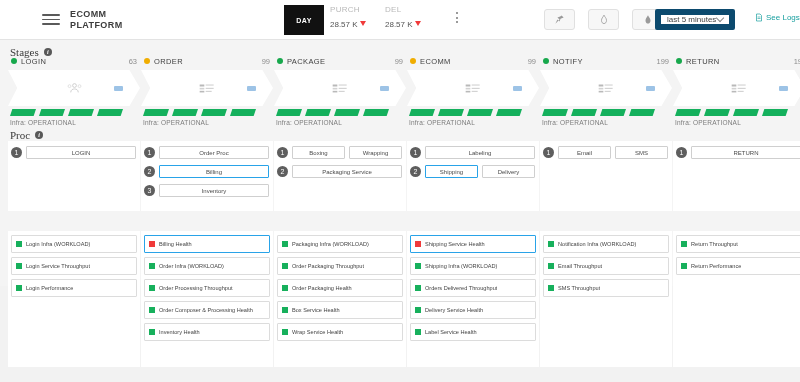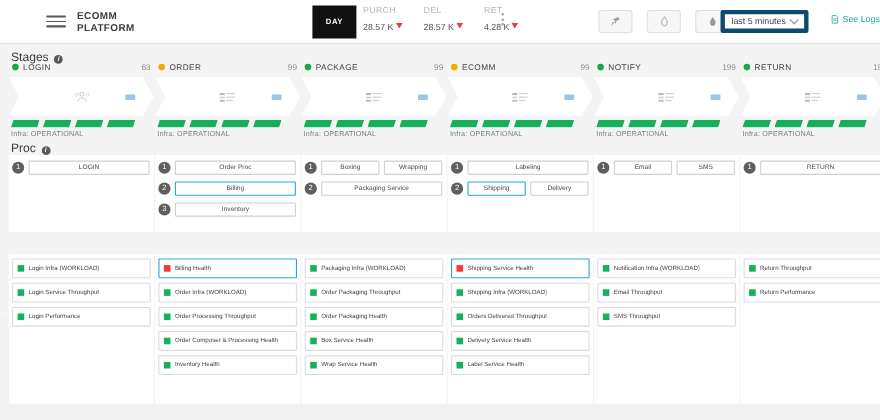--- a/index.html
+++ b/index.html
@@ -37,32 +37,32 @@
   .kebab i { display: block; width: 2px; height: 2px; background: #9a9a9a; margin-bottom: 2.5px; }
 
   .icon-btns { position: absolute; left: 544px; top: 9px; display: flex; gap: 13px; }
   .ic-btn { width: 31px; height: 21px; background: #f7f7f7; border: 1px solid #e0e0e0;
             border-radius: 3px; display: flex; align-items: center; justify-content: center;
             cursor: pointer; }
   .ic-btn svg { display: block; }
 
   .range-select {
     position: absolute; left: 655px; top: 9px; width: 80px; height: 21px;
-    border: 4px solid #0c4a6e; background: #fff; border-radius: 2px;
+    border: 6px solid #0c4a6e; background: #fff; border-radius: 2px;
     display: flex; align-items: center; padding: 0 6px; cursor: pointer;
   }
   .range-select .rs-txt { font-size: 8px; color: #444; flex: 1; }
   .chev { width: 6px; height: 6px; border-right: 1.3px solid #8a8a8a;
           border-bottom: 1.3px solid #8a8a8a; transform: rotate(45deg); margin-top: -3px; }
 
   .see-logs { position: absolute; left: 755px; top: 13px; display: flex; align-items: center;
               gap: 3px; color: #1aa0a0; font-size: 8px; cursor: pointer; white-space: nowrap; }
 
   
-  .section-title { font-size: 11px; color: #3a3a3a; display: flex; align-items: flex-end; gap: 5px; }
+  .section-title { font-size: 11px; color: #3a3a3a; display: flex; align-items: center; gap: 5px; font-family: Liberation Serif, serif; }
   .info-dot {
     width: 8px; height: 8px; border-radius: 50%; background: #585858; color: #fff;
     font-size: 6px; font-weight: bold; display: flex; align-items: center;
     justify-content: center; font-style: italic; line-height: 1;
   }
 
   .stages-hdr { position: absolute; left: 10px; top: 46px; }
   .stages-row { position: absolute; left: 8px; top: 54px; display: flex; gap: 1px; }
 
   .stage { width: 132px; }
@@ -145,24 +145,20 @@
     <div class="day-btn">DAY</div>
 
     <div class="metrics" id="metrics">
         <div class="metric">
           <div class="m-lbl">PURCH</div>
           <div class="m-val">28.57 K<span class="tri-down"></span></div>
         </div>
         <div class="metric">
           <div class="m-lbl">DEL</div>
           <div class="m-val">28.57 K<span class="tri-down"></span></div>
-        </div>
-        <div class="metric">
-          <div class="m-lbl">RET</div>
-          <div class="m-val">4.28 K<span class="tri-down"></span></div>
         </div>
       </div>
 
     <div class="kebab">
       <i></i>
         <i></i>
         <i></i>
     </div>
 
     <div class="icon-btns">

